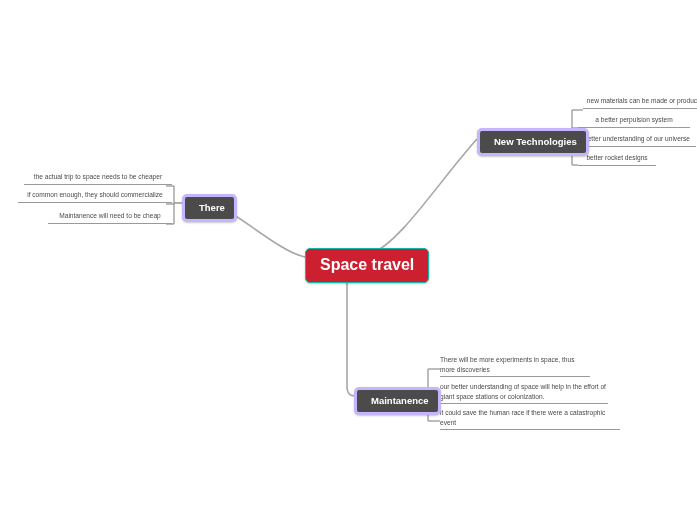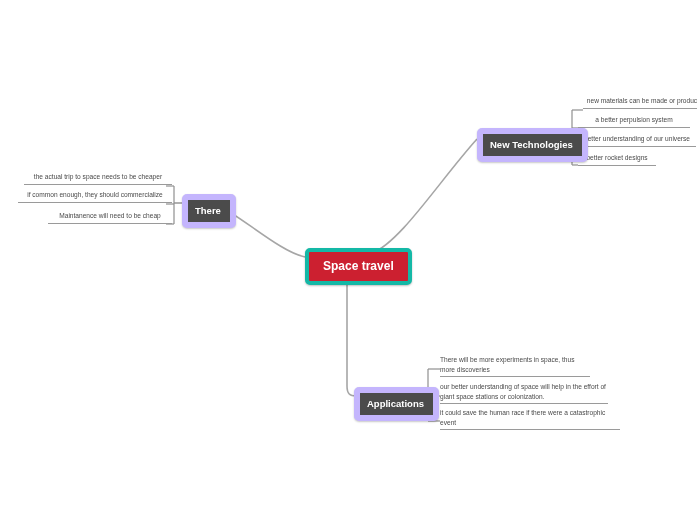--- a/index.html
+++ b/index.html
@@ -35,31 +35,31 @@
     color: #ffffff;
     font-weight: bold;
     text-align: center;
     white-space: nowrap;
     border-radius: 5px;
     line-height: 1;
     z-index: 5;
   }
   .node-root {
     background: #cc2030;
-    border: 4px solid #14b8a6;
-    font-size: 12px;
+    border: 1px solid #14b8a6;
+    font-size: 16px;
     padding: 8px 14px 9px 14px;
     box-shadow: 0 1px 2px rgba(0,0,0,0.25);
     text-align: center;
   }
   .node-branch {
     background: #4b4b4b;
-    border: 6px solid #c4b5fd;
+    border: 3px solid #c4b5fd;
     font-size: 9.5px;
-    padding: 6px 9px 6px 7px;
+    padding: 6px 9px 6px 14px;
     box-shadow: 0 1px 2px rgba(0,0,0,0.22);
   }
 
   
   .leaf {
     position: absolute;
     box-sizing: border-box;
     font-size: 6.6px;
     color: #4a4a4a;
     line-height: 1.45;
@@ -144,19 +144,19 @@
   <div class="leaf center" id="leaf-nt-1">a better perpulsion system</div>
   <div class="leaf center" id="leaf-nt-2">better understanding of our universe</div>
   <div class="leaf center" id="leaf-nt-3">better rocket designs</div>
 
   <div class="node node-branch" id="branch-cost">There</div>
 
   <div class="leaf center" id="leaf-cost-0">the actual trip to space needs to be cheaper</div>
   <div class="leaf center" id="leaf-cost-1">if common enough, they should commercialize</div>
   <div class="leaf center" id="leaf-cost-2">Maintanence will need to be cheap</div>
 
-  <div class="node node-branch" id="branch-applications">Applications</div>
+  <div class="node node-branch" id="branch-applications">Maintanence</div>
 
   <div class="leaf left" id="leaf-app-0">There will be more experiments in space, thus more discoveries</div>
   <div class="leaf left" id="leaf-app-1">our better understanding of space will help in the effort of giant space stations or colonization.</div>
   <div class="leaf left" id="leaf-app-2">it could save the human race if there were a catastrophic event</div>
 
 </div>
 
 </body></html>

